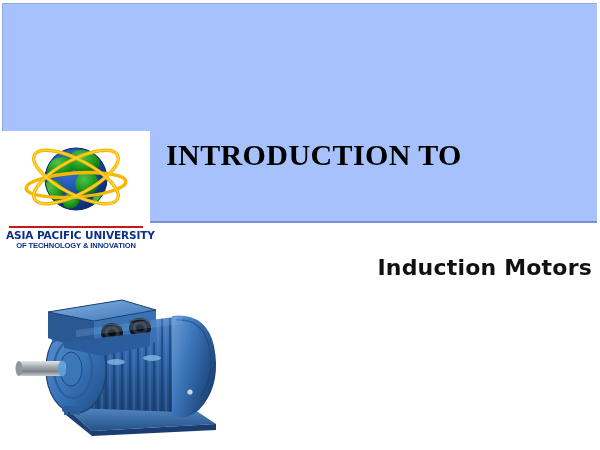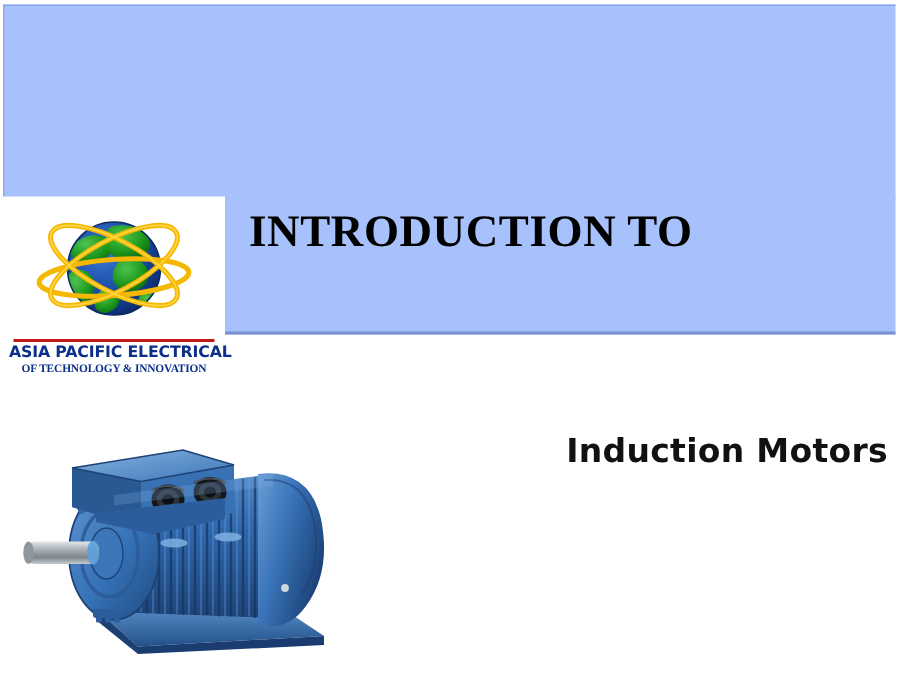--- a/index.html
+++ b/index.html
@@ -75,21 +75,20 @@
     left: 300px;
     top: 255px;
     width: 292px;
     text-align: right;
     font-family: "DejaVu Sans", sans-serif;
     font-weight: bold;
     font-size: 22px;
     letter-spacing: 0.2px;
     color: #111111;
     z-index: 6;
-    margin-top: 34px;
   }
 
   
   .logo-card {
     position: absolute;
     left: 0px;
     top: 131px;
     width: 150px;
     height: 139px;
     background: #ffffff;
@@ -134,21 +133,21 @@
   .apu-name {
     font-family: "DejaVu Sans", sans-serif;
     font-weight: bold;
     font-size: 10.5px;
     letter-spacing: -0.1px;
     color: #0b2f8a;
     line-height: 12px;
     white-space: nowrap;
   }
   .apu-sub {
-    font-family: Liberation Serif, serif;
+    font-family: Liberation Sans, sans-serif;
     font-weight: bold;
     font-size: 7.6px;
     letter-spacing: -0.1px;
     color: #0b2f8a;
     line-height: 10px;
     white-space: nowrap;
   }
 
   
   .motor-wrap {
@@ -216,21 +215,21 @@
         </g>
         <g fill="none" stroke="#ffdd55" stroke-width="1.1" stroke-linecap="round" opacity="0.85">
           <ellipse cx="52" cy="44" rx="47" ry="17" transform="rotate(-28 52 44)"></ellipse>
           <ellipse cx="52" cy="44" rx="47" ry="17" transform="rotate(28 52 44)"></ellipse>
         </g>
       </svg>
     </div>
 
     <div class="logo-wordmark">
       <div class="apu-rule"></div>
-      <div class="apu-name">ASIA PACIFIC ELECTRICAL</div>
+      <div class="apu-name">ASIA PACIFIC UNIVERSITY</div>
       <div class="apu-sub">OF TECHNOLOGY &amp; INNOVATION</div>
     </div>
   </div>
 
   <div class="motor-wrap">
     <svg width="270" height="172" viewBox="0 0 270 172">
       <defs>
         <linearGradient id="bodyGrad" x1="0" y1="0" x2="0" y2="1">
           <stop offset="0%" stop-color="#4f86c6"></stop>
           <stop offset="40%" stop-color="#2f67ad"></stop>

